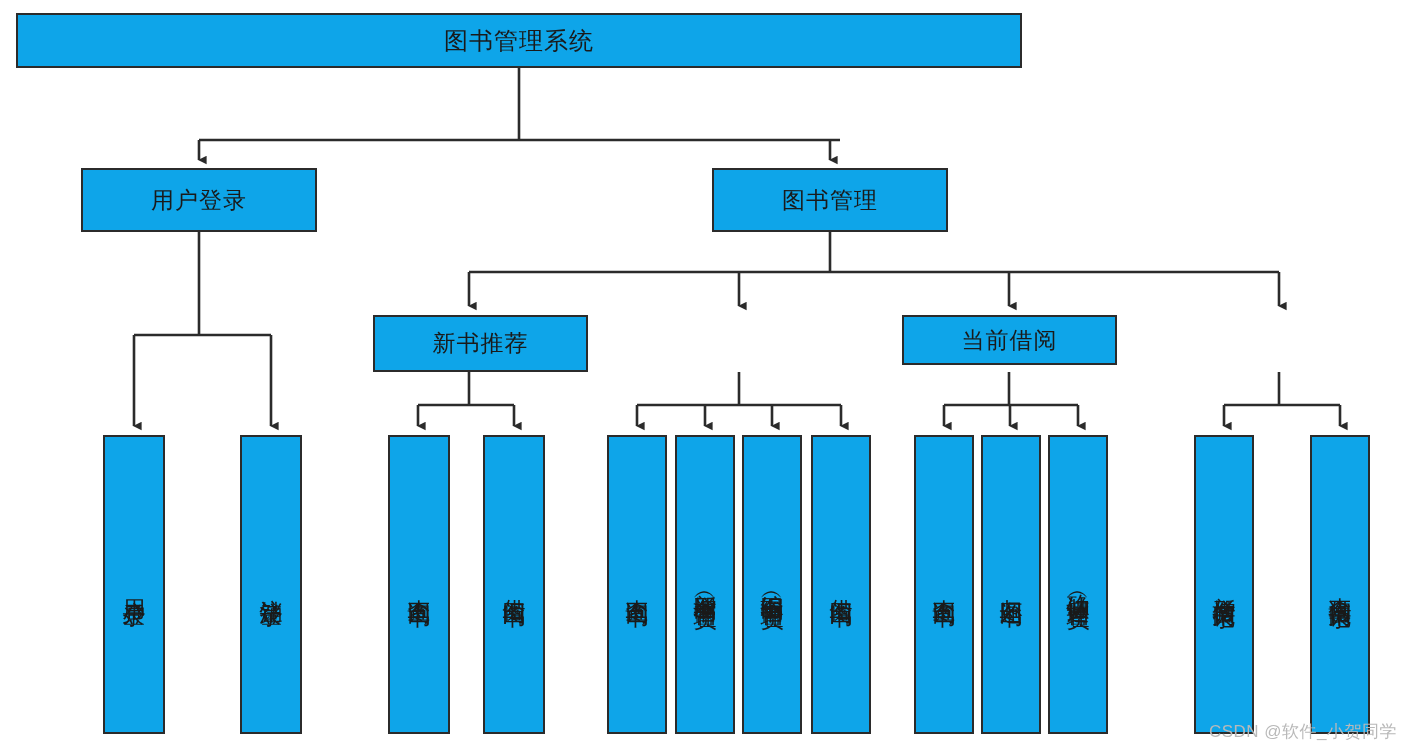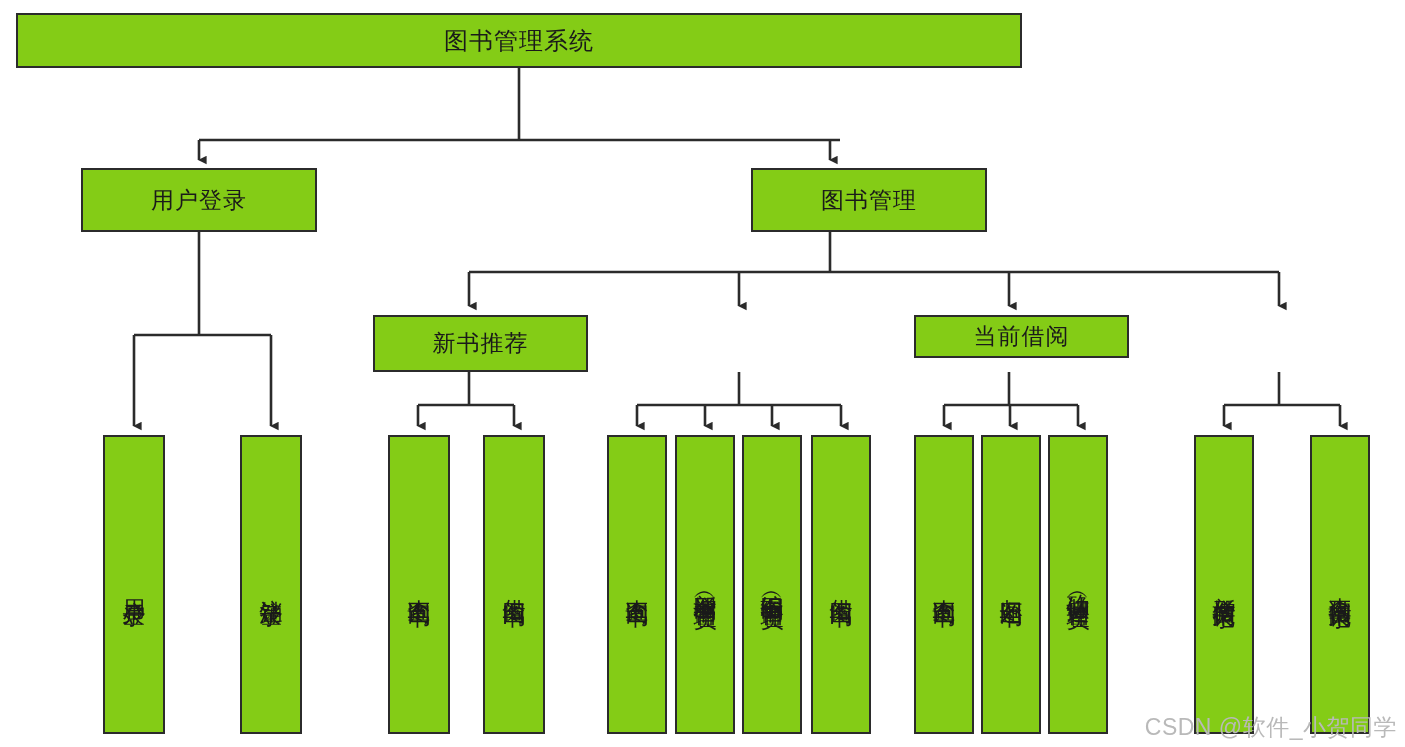--- a/index.html
+++ b/index.html
@@ -19,21 +19,21 @@
     position: absolute;
     left: 0;
     top: 0;
     width: 1405px;
     height: 747px;
   }
   .node {
     position: absolute;
     box-sizing: border-box;
     border: 2.5px solid #2b2b2b;
-    background: #84cc16;
+    background: #0ea5e9;
     color: #1a1a1a;
     display: flex;
     align-items: center;
     justify-content: center;
     text-align: right;
     z-index: 2;
   }
   .node.h {
     font-size: 23px;
     letter-spacing: 1px;
@@ -52,21 +52,21 @@
   .node.v .label {
     writing-mode: vertical-rl;
     text-orientation: upright;
     display: block;
     white-space: pre-line;
   }
   .watermark {
     position: absolute;
     right: 8px;
     bottom: 4px;
-    font-size: 23px;
+    font-size: 17px;
     color: #b9b9b9;
     letter-spacing: 0.5px;
     z-index: 3;
     white-space: nowrap;
   }
 </style>
 </head>
 <body>
 
 <div id="canvas">
@@ -121,28 +121,28 @@
     </g>
   </svg>
 
   <div class="node h root" style="left:16px; top:13px; width:1006px; height:55px;">
     <span class="label">图书管理系统</span>
   </div>
 
   <div class="node h" style="left:81px; top:168px; width:236px; height:64px;">
     <span class="label">用户登录</span>
   </div>
-  <div class="node h" style="left:712px; top:168px; width:236px; height:64px;margin-left:39px;">
+  <div class="node h" style="left:712px; top:168px; width:236px; height:64px;">
     <span class="label">图书管理</span>
   </div>
 
   <div class="node h" style="left:373px; top:315px; width:215px; height:57px;">
     <span class="label">新书推荐</span>
   </div>
-  <div class="node h" style="left:902px; top:315px; width:215px; height:43px;margin-left:12px;">
+  <div class="node h" style="left:902px; top:315px; width:215px; height:50px;">
     <span class="label">当前借阅</span>
   </div>
 
   <div class="node v" style="left:103px; top:435px; width:62px; height:299px;">
     <span class="label">用户登录</span>
   </div>
   <div class="node v" style="left:240px; top:435px; width:62px; height:299px;">
     <span class="label">注销登录</span>
   </div>
 

